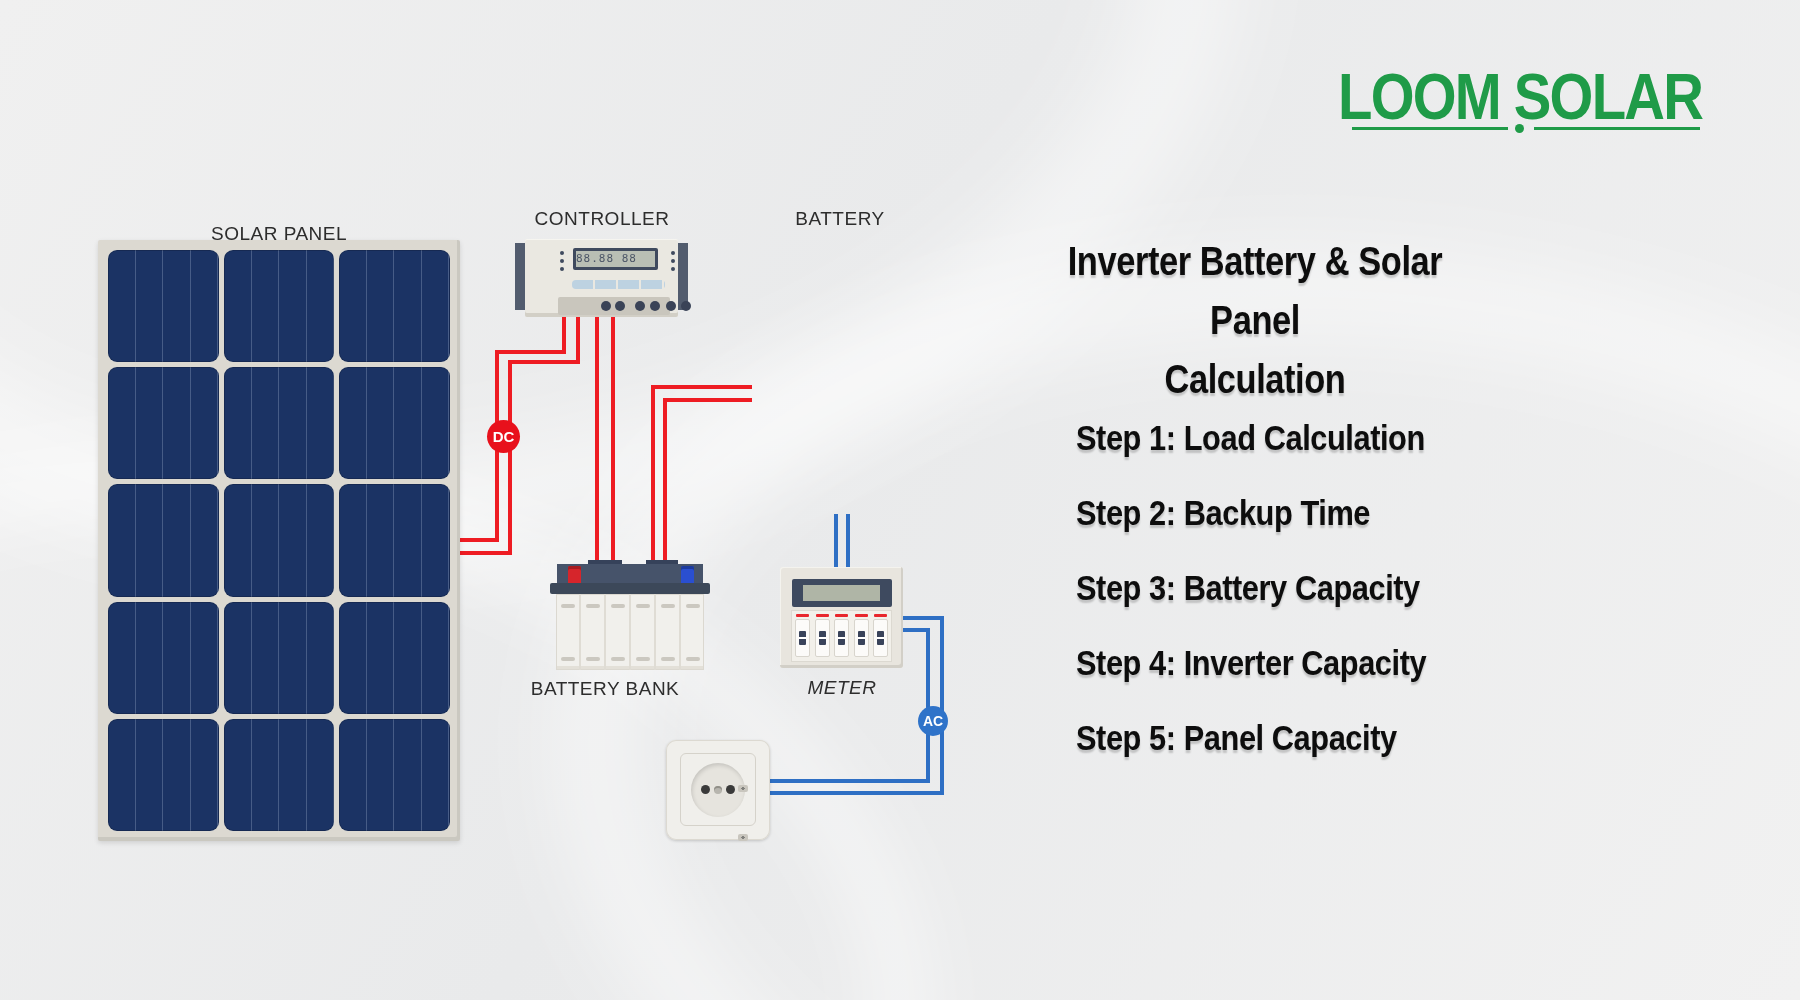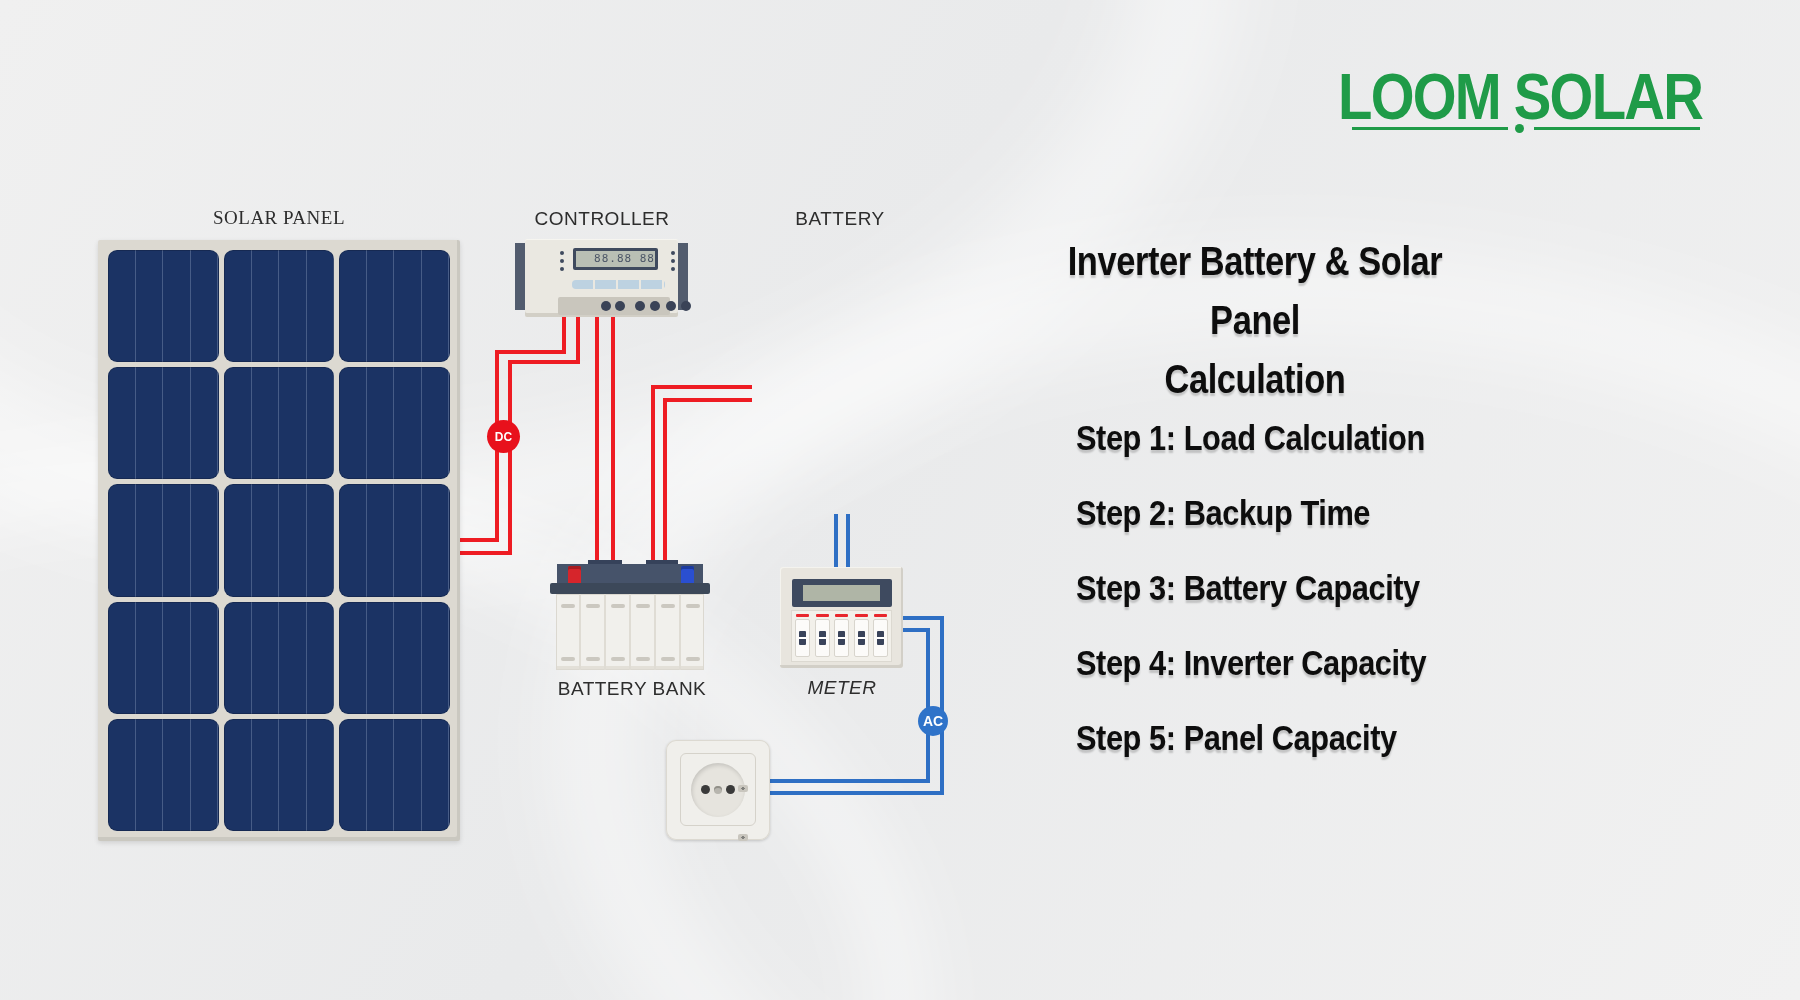--- a/index.html
+++ b/index.html
@@ -11,43 +11,43 @@
   .swirl { position:absolute; border-radius:50%; z-index:0; pointer-events:none; }
   .s1 { left:-250px; top:-420px; width:1500px; height:950px; border:90px solid rgba(255,255,255,.55); filter:blur(42px); transform:rotate(-14deg); }
   .s2 { left:550px; top:260px; width:1700px; height:1100px; border:80px solid rgba(255,255,255,.5); filter:blur(38px); transform:rotate(8deg); }
   .s3 { left:-350px; top:480px; width:1300px; height:850px; border:60px solid rgba(255,255,255,.45); filter:blur(30px); transform:rotate(18deg); }
 
   svg.wires { position:absolute; left:0; top:0; z-index:1; }
 
   .dev { position:absolute; z-index:2; }
   .dev-label { position:absolute; z-index:2; transform:translateX(-50%); white-space:nowrap;
                font-size:19px; color:#2d2d2d; letter-spacing:.5px; }
-  .lbl-solar      { left:279px; top:207px;font-family:Liberation Serif, serif; }
+  .lbl-solar      { left:279px; top:223px; }
   .lbl-controller { left:602px; top:208px; }
   .lbl-inverter   { left:840px; top:208px; }
-  .lbl-battery    { left:632px; top:678px; }
+  .lbl-battery    { left:605px; top:678px; }
   .lbl-meter      { left:842px; top:677px;font-style:italic; }
 
   
   .solar-panel { left:98px; top:240px; width:362px; height:601px; background:#dcd9d1; border-radius:2px;
                  box-shadow:inset -3px -4px 0 rgba(0,0,0,.08), 0 2px 5px rgba(0,0,0,.12); }
   .sp-grid { position:absolute; left:10px; top:10px; right:10px; bottom:10px;
              display:grid; grid-template-columns:repeat(3,1fr); grid-template-rows:repeat(5,1fr); gap:5px; }
   .sp-cell { background:#1b3364; border-radius:9px; box-shadow:inset 0 0 0 1px rgba(0,0,0,.18);
              background-image:repeating-linear-gradient(to right, transparent 0 26.5px, rgba(185,200,225,.28) 26.5px 27.5px); }
 
   
   .controller { left:515px; top:239px; width:173px; height:78px; }
   .ctrl-tab { position:absolute; width:11px; height:67px; top:4px; background:#525c6e; }
   .ctrl-tab.l { left:0; } .ctrl-tab.r { right:0; }
   .ctrl-face { position:absolute; left:10px; top:0; width:153px; height:78px; background:#eae8e1;
                border-radius:2px; box-shadow:inset 0 -4px 0 #d2cfc6, inset 0 1px 0 #f6f5f0; }
   .ctrl-dot { position:absolute; width:4px; height:4px; border-radius:50%; background:#3f4a5e; }
   .ctrl-lcd { position:absolute; left:48px; top:9px; width:85px; height:22px; background:#3f4a5e; border-radius:2px; padding:3px; }
-  .ctrl-lcd .screen { width:100%; height:16px; background:#b9bfb4; text-align:right;
+  .ctrl-lcd .screen { width:100%; height:16px; background:#b9bfb4; text-align:left;
                       font:11px "DejaVu Sans Mono", monospace; line-height:16px; color:#4b5566; letter-spacing:1px; }
   .ctrl-btnbar { position:absolute; left:47px; top:41px; width:93px; height:9px; background:#bdd2e1; border-radius:4px;
                  background-image:repeating-linear-gradient(to right, transparent 0 21px, #eae8e1 21px 23px); }
   .ctrl-term { position:absolute; left:33px; top:58px; width:112px; height:18px; background:#c9c6bd; border-radius:2px; }
   .term-dot { position:absolute; top:4px; width:10px; height:10px; border-radius:50%; background:#3a4357; }
 
   
   .inverter { left:747px; top:245px; width:196px; height:273px; }
   .inv-rail { position:absolute; width:8px; height:170px; top:20px; background:#45516b; }
   .inv-rail.l { left:0; } .inv-rail.r { right:0; }
@@ -104,21 +104,21 @@
   .sock-hole.l { left:10px; } .sock-hole.r { left:35px; }
   .sock-screw { position:absolute; left:23px; top:23px; width:8px; height:8px; border-radius:50%; background:#b7b5ae;
                 box-shadow:inset 0 2px 0 #918f88; }
   .sock-clip { position:absolute; left:47px; width:10px; height:7px; border-radius:2px;
                background:radial-gradient(circle at 50% 50%, #80807c 0 1.6px, #c9c6be 1.8px); }
   .sock-clip.t { top:22px; } .sock-clip.b { top:71px; }
 
   
   .badge { position:absolute; z-index:4; border-radius:50%; color:#fff; font-weight:bold;
            display:flex; align-items:center; justify-content:center; }
-  .badge.dc { left:487px; top:420px; width:33px; height:33px; font-size:12px; }
+  .badge.dc { left:487px; top:420px; width:33px; height:33px; font-size:15px; }
   .badge.ac { left:918px; top:706px; width:30px; height:30px; font-size:14px; }
 
   
   .logo { position:absolute; left:1338px; top:60px; width:372px; z-index:2; text-align:left;
           font-size:64px; font-weight:bold; letter-spacing:-2px; transform:scaleX(.88); transform-origin:0 0;
           white-space:nowrap; }
   .logo-line { position:absolute; height:3px; background:#1f9b48; z-index:2; }
   .logo-line.a { left:1352px; top:127px; width:156px; }
   .logo-line.b { left:1534px; top:127px; width:166px; }
   .logo-dot { position:absolute; left:1515px; top:124px; width:9px; height:9px; border-radius:50%; background:#1f9b48; z-index:2; }

